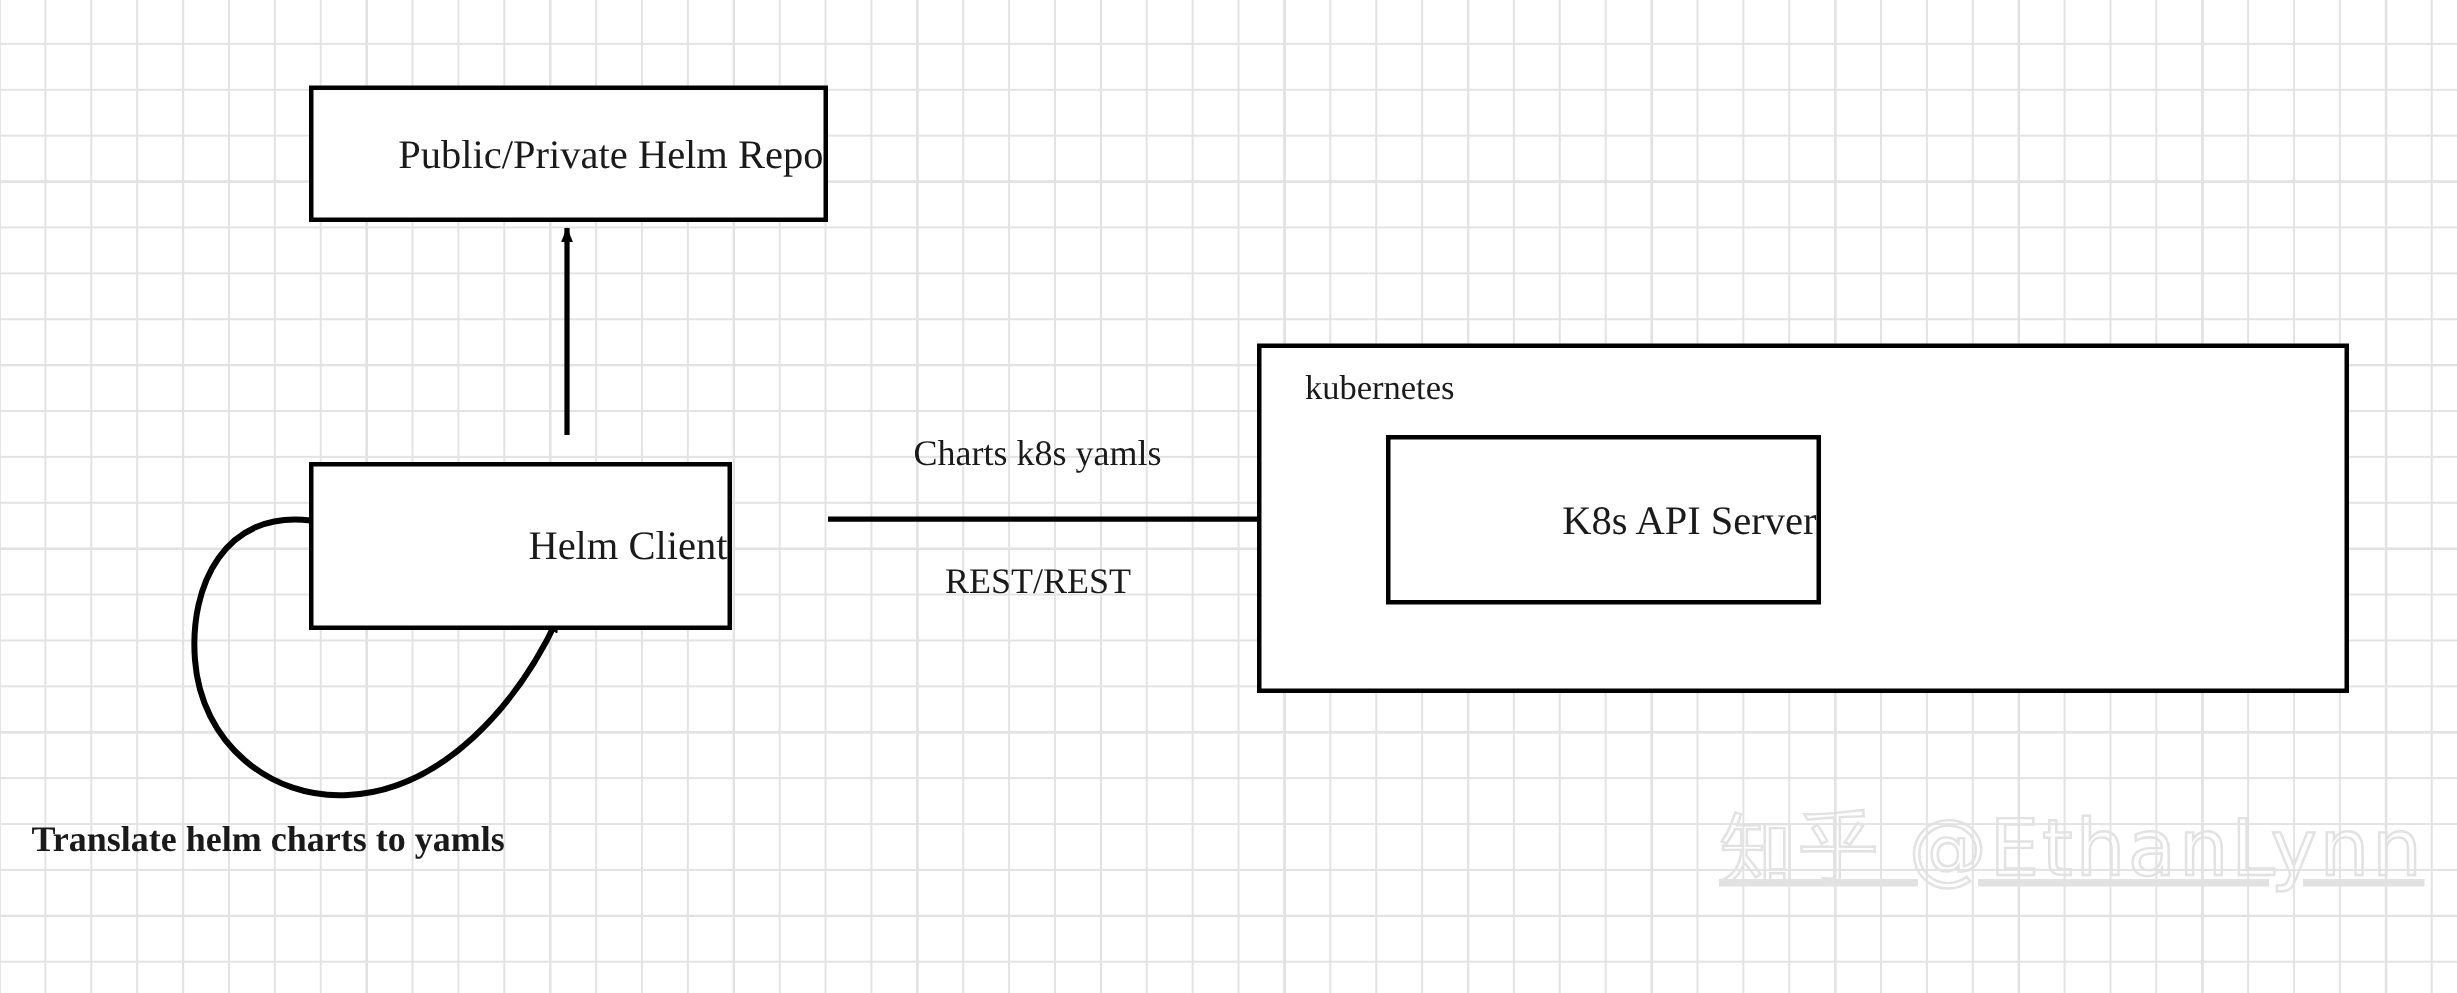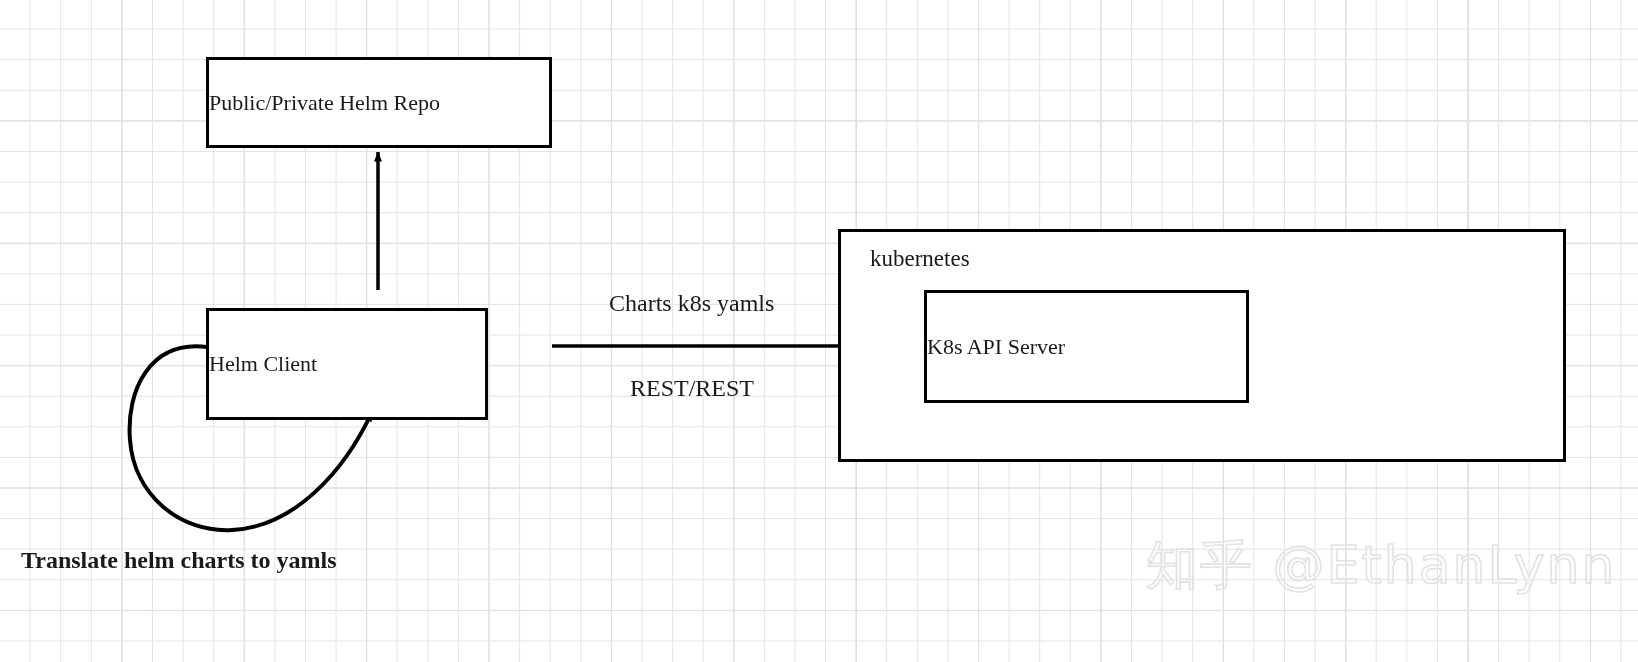--- a/index.html
+++ b/index.html
@@ -33,23 +33,23 @@
     box-sizing: border-box;
     border: 3px solid #000000;
     background: #ffffff;
   }
   .node-label {
     position: absolute;
     left: 0;
     right: 0;
     top: 50%;
     transform: translateY(-50%);
-    text-align: left;
+    text-align: right;
     color: #1a1a1a;
-    font-size: 22px;
+    font-size: 27px;
     line-height: 1.2;
     white-space: nowrap;
   }
   #repo-box {
     left: 206px;
     top: 57px;
     width: 346px;
     height: 91px;
   }
   #helm-client-box {
@@ -61,21 +61,21 @@
   }
   #kubernetes-box {
     left: 838px;
     top: 229px;
     width: 728px;
     height: 233px;
   }
   #k8s-api-box {
     left: 924px;
     top: 290px;
-    width: 325px;
+    width: 290px;
     height: 113px;
   }
   #kubernetes-title {
     position: absolute;
     left: 870px;
     top: 246px;
     font-size: 23px;
     color: #1a1a1a;
     white-space: nowrap;
   }
@@ -114,20 +114,21 @@
     position: absolute;
     left: 1146px;
     top: 531px;
     font-size: 52px;
     letter-spacing: 2px;
     color: transparent;
     -webkit-text-stroke: 1.6px #e2e2e2;
     font-family: "DejaVu Sans", sans-serif;
     white-space: nowrap;
     user-select: none;
+    text-decoration: underline;
   }
 </style>
 </head>
 <body>
 
 <div id="canvas">
 
   <svg id="edges" viewBox="0 0 1638 662" xmlns="http://www.w3.org/2000/svg">
     <defs>
       <marker id="arrowhead" markerWidth="12" markerHeight="12" refX="9.5" refY="4" orient="auto" markerUnits="userSpaceOnUse">

